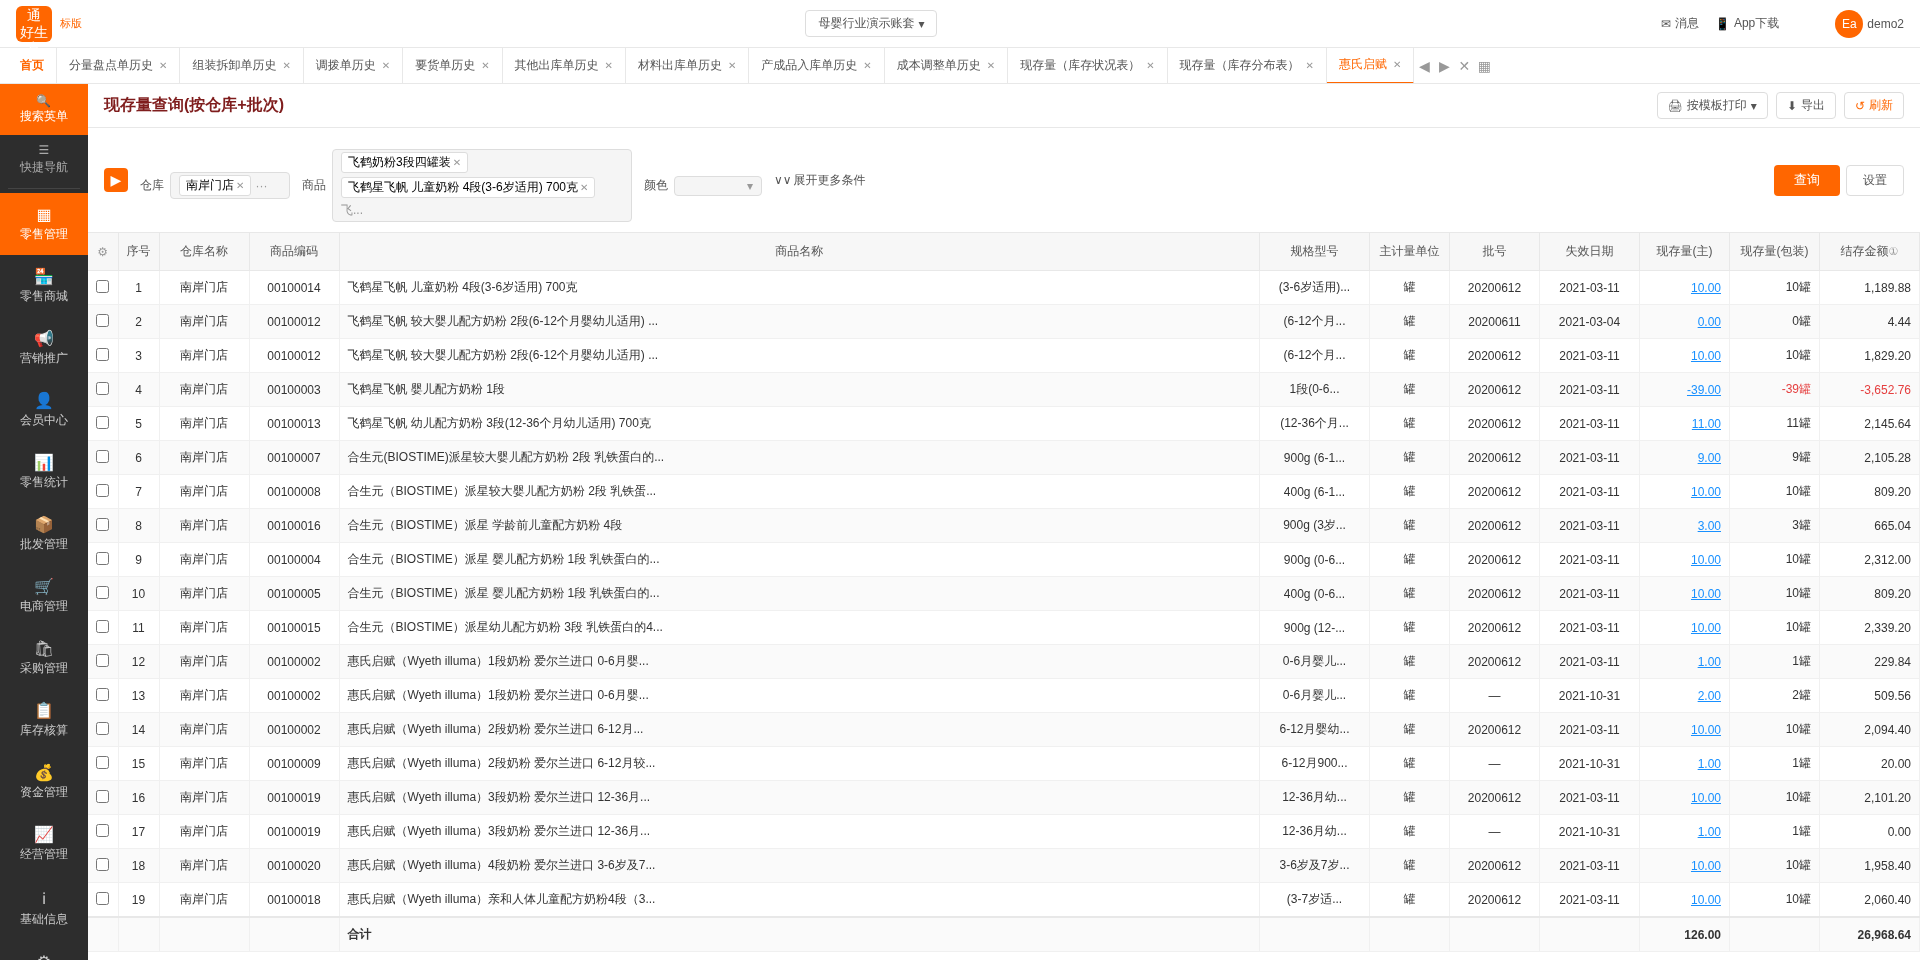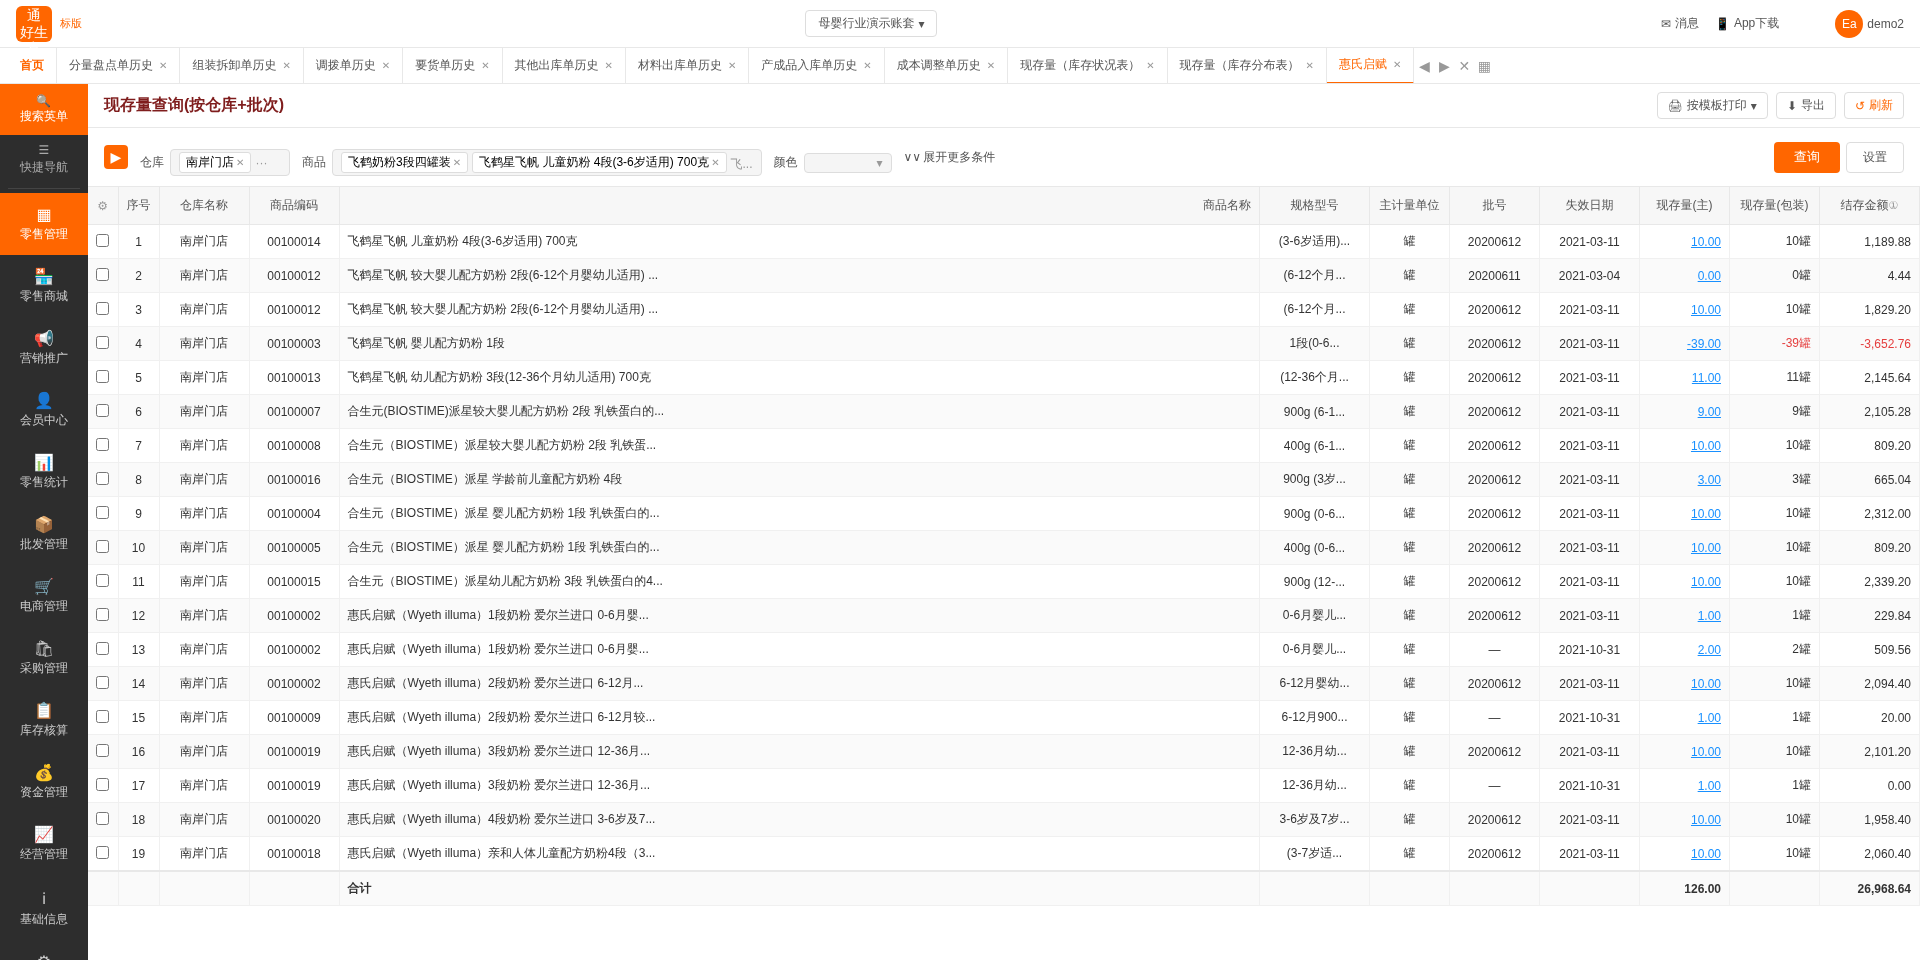--- a/index.html
+++ b/index.html
@@ -71,21 +71,21 @@
       background: #fff; padding: 10px 16px; border-bottom: 1px solid #e8e8e8;
       display: flex; align-items: center; gap: 12px; flex-wrap: wrap;
     }
     .filter-expand-btn { background: #ff6600; color: #fff; border: none; width: 24px; height: 24px; border-radius: 4px; cursor: pointer; font-size: 14px; display: flex; align-items: center; justify-content: center; flex-shrink: 0; }
     .filter-item { display: flex; align-items: center; gap: 6px; margin-top: 11px; }
     .filter-label { color: #555; white-space: nowrap; font-size: 12px; }
     .filter-tags { display: flex; align-items: center; gap: 4px; background: #f5f5f5; border: 1px solid #ddd; border-radius: 4px; padding: 2px 8px; min-width: 120px; flex-wrap: wrap; }
     .filter-tag { display: flex; align-items: center; gap: 2px; background: #fff; border: 1px solid #ddd; border-radius: 3px; padding: 1px 6px; font-size: 11px; }
     .filter-tag-close { cursor: pointer; color: #999; font-size: 10px; }
     .filter-more { color: #999; cursor: pointer; }
-    .filter-goods-tags { display: flex; align-items: flex-end; gap: 4px; border: 1px solid #ddd; border-radius: 4px; padding: 2px 8px; min-width: 300px; background: #f5f5f5; flex-wrap: wrap; }
+    .filter-goods-tags { display: flex; align-items: flex-start; gap: 4px; border: 1px solid #ddd; border-radius: 4px; padding: 2px 8px; min-width: 300px; background: #f5f5f5; flex-wrap: wrap; flex-direction: column; }
     .filter-color { display: flex; align-items: center; gap: 4px; border: 1px solid #ddd; border-radius: 4px; padding: 2px 8px; min-width: 80px; background: #f5f5f5; }
     .filter-color-arrow { color: #999; margin-left: auto; }
     .expand-more { color: #555; font-size: 12px; cursor: pointer; display: flex; align-items: center; gap: 2px; white-space: nowrap; }
     .btn-search { background: #ff6600; color: #fff; border: none; padding: 6px 20px; border-radius: 4px; cursor: pointer; font-size: 13px; }
     .btn-settings { background: #fff; color: #555; border: 1px solid #ddd; padding: 6px 16px; border-radius: 4px; cursor: pointer; font-size: 12px; }
 
     
     .table-container { flex: 1; overflow-y: auto; background: #fff; }
     table { width: 100%; border-collapse: collapse; }
     thead tr { background: #f7f7f7; }
@@ -93,21 +93,21 @@
     td { padding: 8px 8px; text-align: center; color: #333; border-bottom: 1px solid #f0f0f0; border-right: 1px solid #f0f0f0; font-size: 12px; }
     .td-left { text-align: left; }
     .td-right { text-align: right; }
     .negative { color: #e53e3e; }
     .link { color: #1890ff; text-decoration: underline; cursor: pointer; }
     .footer-row td { background: #fafafa; font-weight: bold; border-top: 2px solid #e8e8e8; }
     .settings-col { width: 30px; }
     .col-num { width: 40px; }
     .col-warehouse { width: 90px; }
     .col-code { width: 90px; }
-    .col-name { min-width: 260px; text-align: right; }
+    .col-name { min-width: 260px; text-align: center; }
     .col-spec { width: 110px; }
     .col-unit { width: 80px; }
     .col-batch { width: 90px; }
     .col-expire { width: 100px; }
     .col-qty { width: 90px; }
     .col-pkg { width: 90px; }
     .col-amount { width: 100px; }
     .settings-icon { cursor: pointer; color: #999; }
     .info-icon { color: #999; font-size: 11px; cursor: pointer; }
   </style>

